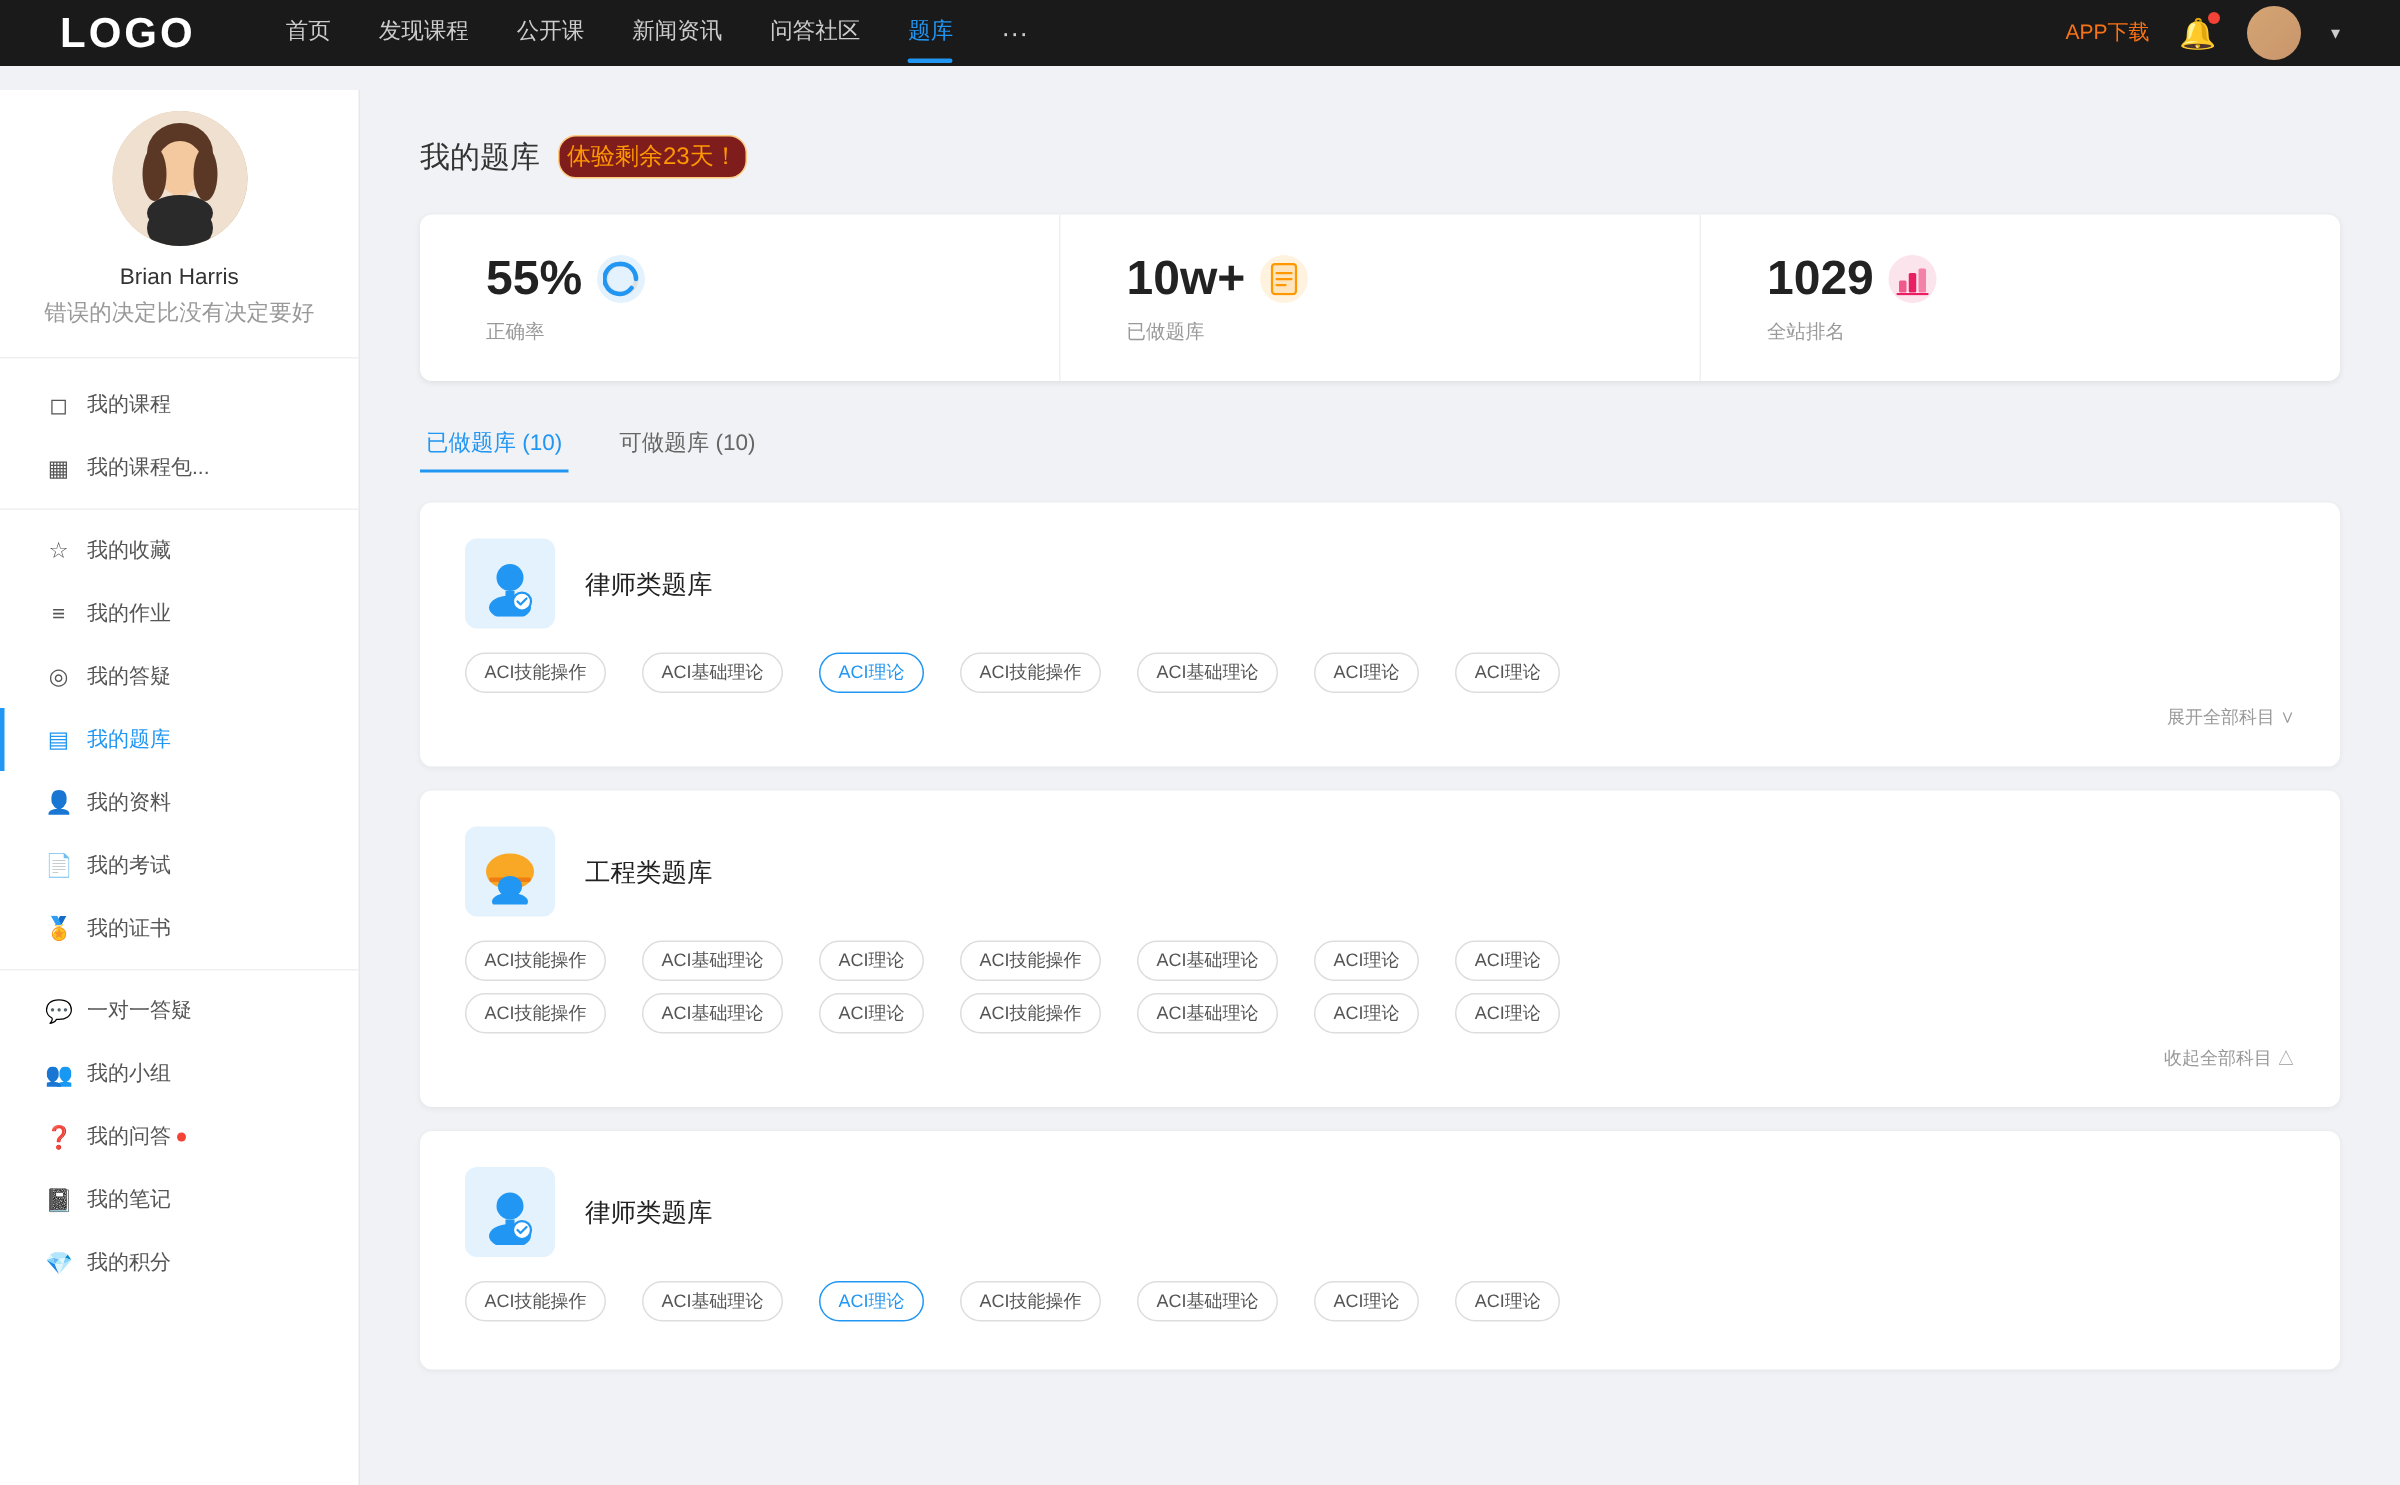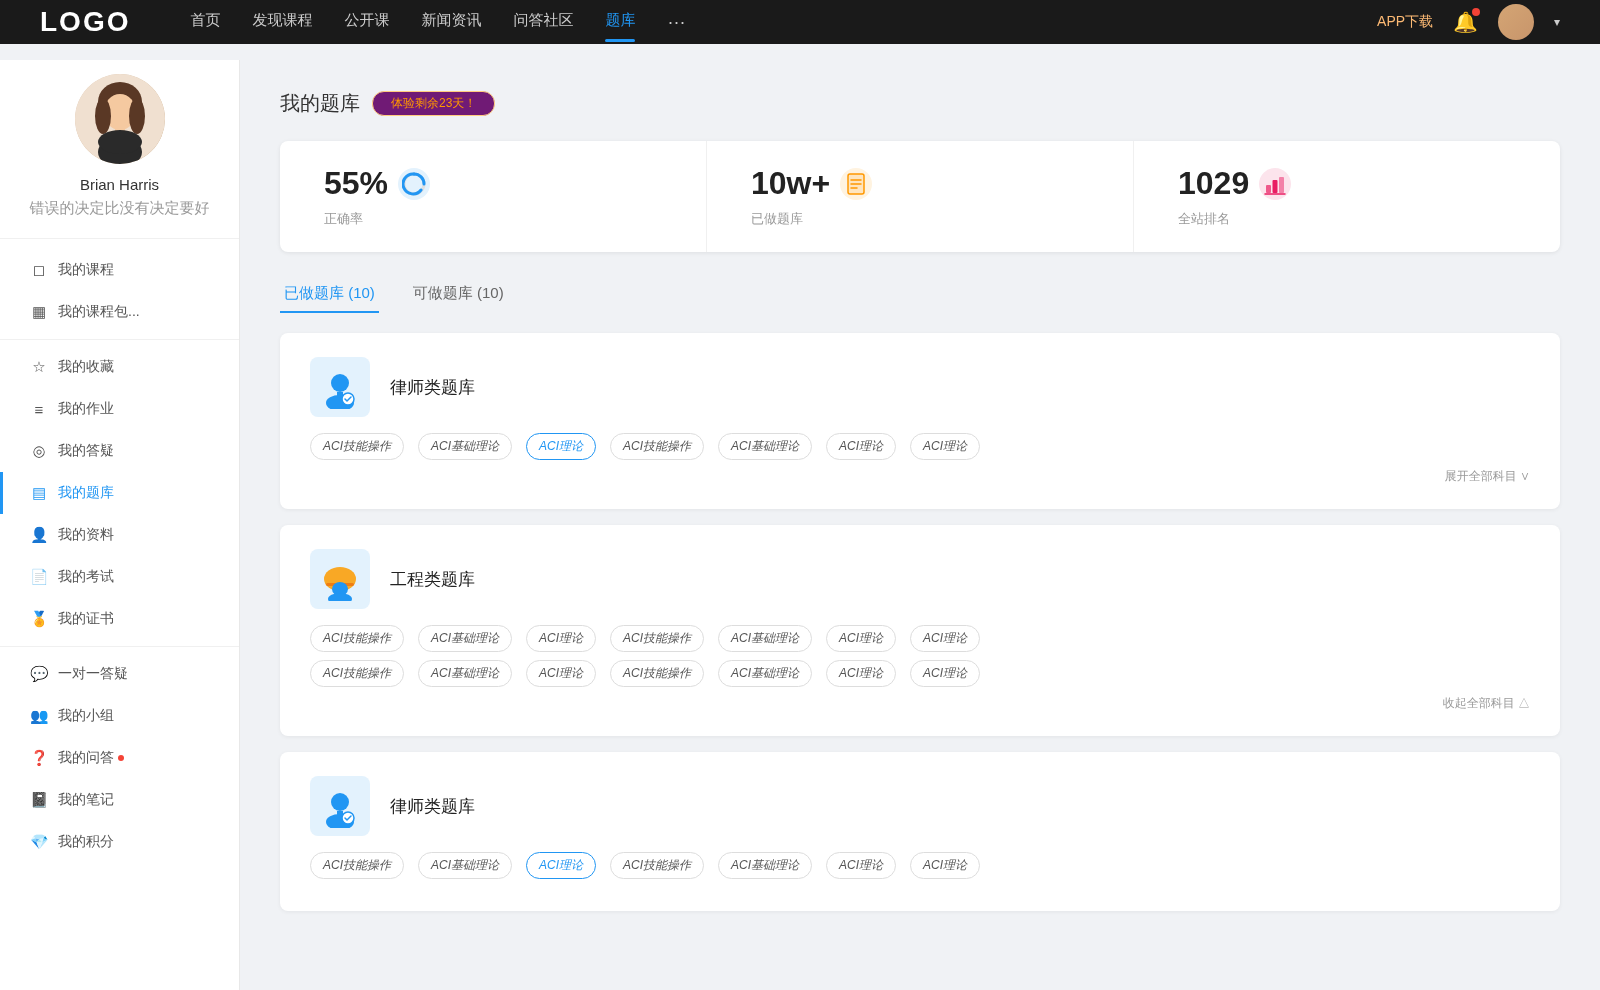--- a/index.html
+++ b/index.html
@@ -48,21 +48,21 @@
       background: #2196f3;
       border-radius: 2px;
     }
     .nav-dots { color: #ccc; font-size: 18px; cursor: pointer; }
     .nav-right {
       display: flex;
       align-items: center;
       gap: 20px;
     }
     .nav-app-btn {
-      color: #fdba74;
+      color: #f97316;
       font-size: 14px;
       cursor: pointer;
     }
     .nav-bell {
       position: relative;
       cursor: pointer;
     }
     .nav-bell-icon {
       font-size: 20px;
       color: #ccc;
@@ -187,24 +187,24 @@
       align-items: center;
       gap: 12px;
       margin-bottom: 24px;
     }
     .page-title {
       font-size: 20px;
       color: #333;
       font-weight: 500;
     }
     .trial-badge {
-      background: #701a75;
+      background: #7f1d1d;
       color: #ff9800;
-      font-size: 12px;
-      padding: 3px 18px;
+      font-size: 16px;
+      padding: 3px 5px;
       border-radius: 12px;
       border: 1px solid #ffcc80;
     }
 
     
     .stats-row {
       display: flex;
       background: white;
       border-radius: 8px;
       overflow: hidden;
@@ -285,23 +285,22 @@
     }
     .qbank-title {
       font-size: 17px;
       font-weight: 500;
       color: #222;
       text-align: center;
     }
     .tags-row {
       display: flex;
       flex-wrap: wrap;
-      gap: 14px;
+      gap: 24px;
       margin-bottom: 8px;
-      font-style: italic;
     }
     .tag {
       font-size: 12px;
       padding: 4px 12px;
       border-radius: 14px;
       border: 1px solid #ddd;
       color: #555;
       cursor: pointer;
       background: white;
     }

